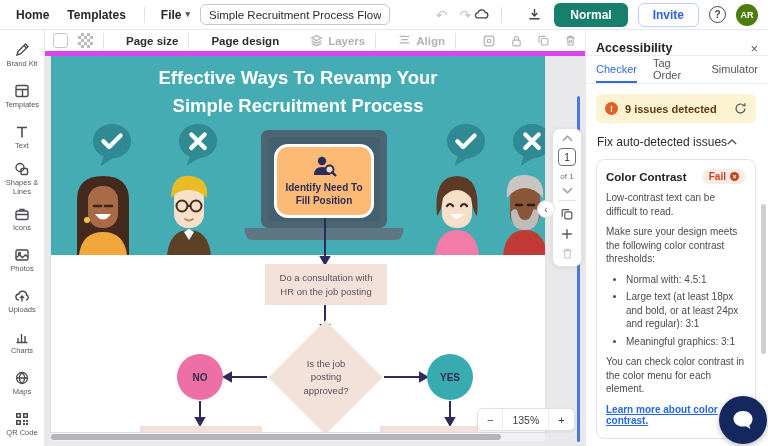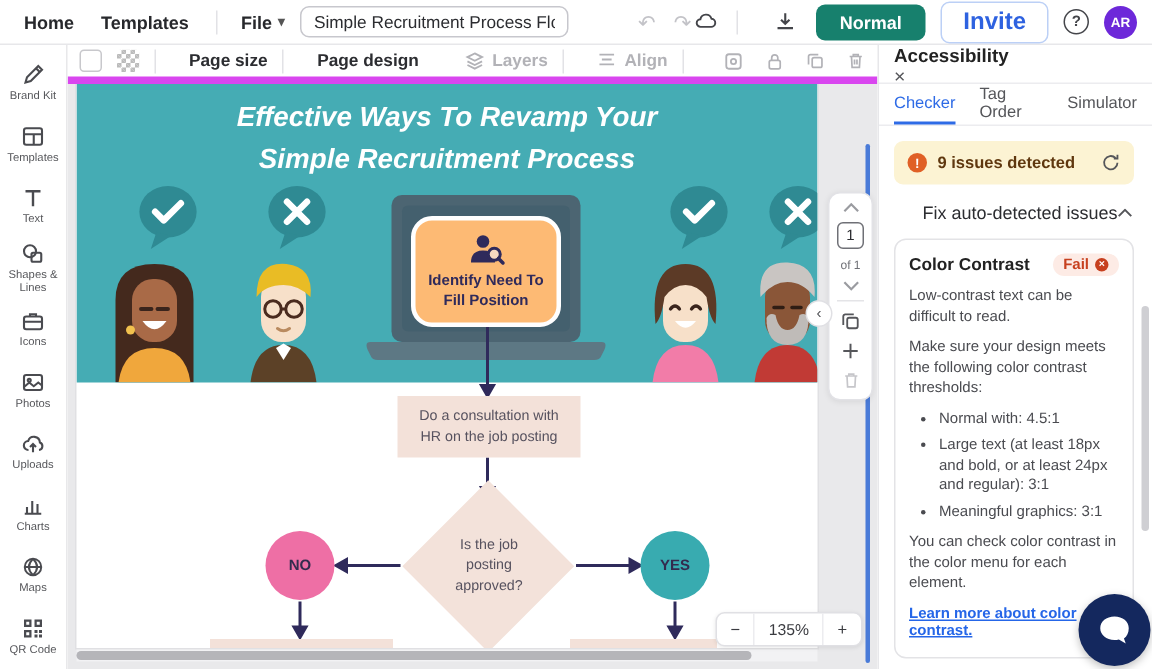--- a/index.html
+++ b/index.html
@@ -13,44 +13,44 @@
   .topbar .navlink { font-size:12px; font-weight:bold; color:#27282c; margin-right:18px; cursor:pointer; }
   .vdiv { width:1px; height:16px; background:#e2e2e6; margin:0 12px 0 0; }
   .file-btn { display:flex; align-items:center; gap:4px; font-size:12px; font-weight:bold; color:#27282c; margin:0 10px 0 4px; cursor:pointer; }
   .chev { font-size:9px; color:#555; line-height:1; }
   .title-input { width:192px; height:21px; border:1px solid #c7c7cd; border-radius:6px; font-size:11.5px; padding:0 8px; color:#2b2c30; font-family:"Liberation Sans",sans-serif; }
   .undo-redo { display:flex; gap:12px; margin-left:46px; color:#c3c3c8; font-size:14px; }
   .undo-redo span { cursor:pointer; }
   .tb-right { margin-left:auto; display:flex; align-items:center; gap:10px; }
   .icbtn { display:flex; align-items:center; justify-content:center; width:20px; height:20px; color:#44454a; cursor:pointer; }
   .share-btn { background:#17806d; color:#fff; font-size:12px; font-weight:bold; border:none; border-radius:6px; padding:5px 16px; cursor:pointer; }
-  .invite-btn { background:#fff; color:#2e62e0; font-size:16px; font-weight:bold; border:1px solid #bcd0f6; border-radius:6px; padding:4px 14px; cursor:pointer; }
+  .invite-btn { background:#fff; color:#2e62e0; font-size:12px; font-weight:bold; border:1px solid #bcd0f6; border-radius:6px; padding:4px 14px; cursor:pointer; }
   .help-circle { width:17px; height:17px; border:1.4px solid #44454a; border-radius:50%; font-size:10px; font-weight:bold; color:#44454a; display:flex; align-items:center; justify-content:center; cursor:pointer; }
-  .avatar { width:22px; height:22px; border-radius:50%; background:#6d28d9; color:#fff; font-size:9px; font-weight:bold; display:flex; align-items:center; justify-content:center; cursor:pointer; }
+  .avatar { width:22px; height:22px; border-radius:50%; background:#4d7c0f; color:#fff; font-size:9px; font-weight:bold; display:flex; align-items:center; justify-content:center; cursor:pointer; }
 
   
   .body { display:flex; height:416px; }
   .sidebar { width:45px; border-right:1px solid #e8e8ea; background:#fff; padding-top:5px; display:flex; flex-direction:column; align-items:center; z-index:20; }
   .side-item { width:45px; height:41px; display:flex; flex-direction:column; align-items:center; justify-content:center; gap:2px; cursor:pointer; color:#4a4b50; }
   .side-item .lbl { font-size:7.5px; color:#55565a; text-align:center; line-height:1.1; }
   .main { width:540px; display:flex; flex-direction:column; }
   .toolbar { height:26px; background:#fff; border-bottom:5px solid #d946ef; display:flex; align-items:center; padding:0 8px; gap:10px; }
   .swatch { width:15px; height:15px; border:1px solid #c8c8cc; border-radius:3px; background:#fff; cursor:pointer; }
   .checker { width:15px; height:15px; border-radius:3px; cursor:pointer;
     background-image:linear-gradient(45deg,#bbb 25%,transparent 25%,transparent 75%,#bbb 75%),linear-gradient(45deg,#bbb 25%,#fff 25%,#fff 75%,#bbb 75%);
     background-size:6px 6px; background-position:0 0,3px 3px; }
   .tb-label { font-size:11.5px; font-weight:bold; color:#2c2d31; cursor:pointer; }
   .tb-gray { display:flex; align-items:center; gap:5px; font-size:11.5px; font-weight:bold; color:#b2b2b7; cursor:pointer; }
   .tb-icons { display:flex; align-items:center; gap:14px; color:#b2b2b7; margin-left:4px; }
   .spacer { flex:1; }
 
   
   .canvas-area { position:relative; flex:1; background:#e9e9eb; overflow:hidden; }
   .page { position:absolute; left:6px; top:0; width:494px; height:376px; background:#fff; box-shadow:0 0 0 1px #e0e0e3; overflow:hidden; }
-  .banner { position:absolute; left:0; top:0; width:494px; height:199px; background:#45acb4; overflow:hidden; z-index:1;font-style:italic; }
+  .banner { position:absolute; left:0; top:0; width:494px; height:199px; background:#45acb4; overflow:hidden; z-index:1; }
   .banner-title { position:absolute; left:0; top:8px; width:100%; text-align:center; color:#fff; font-size:18.5px; font-weight:bold; line-height:1.5; cursor:pointer; }
   .av { position:absolute; width:76px; height:87px; }
   .bub { position:absolute; width:42px; height:46px; }
   .laptop { position:absolute; left:192px; top:74px; width:162px; height:112px; }
   .start-box { position:absolute; left:223px; top:88px; width:100px; height:74px; background:#fdba74; border:3px solid #fff; border-radius:14px; display:flex; flex-direction:column; align-items:center; justify-content:center; gap:2px; z-index:3; cursor:pointer; }
   .start-box .txt { font-size:10px; font-weight:bold; color:#2f2a5b; text-align:center; line-height:1.3; }
   .connectors { position:absolute; left:0; top:0; width:494px; height:376px; z-index:2; pointer-events:none; }
   .consult-box { position:absolute; left:214px; top:208px; width:122px; height:41px; background:#f3e1d9; display:flex; align-items:center; justify-content:center; z-index:3; cursor:pointer; }
   .consult-box .txt { font-size:9.5px; color:#57525f; text-align:center; line-height:1.4; }
   .diamond { position:absolute; left:234px; top:281px; width:81px; height:81px; background:#f3e2da; transform:rotate(45deg); z-index:2; cursor:pointer; }
@@ -70,31 +70,31 @@
   .collapse-btn { position:absolute; left:492px; top:144px; width:18px; height:18px; background:#fff; border:1px solid #e0e0e4; border-radius:50%; font-size:10px; color:#55565a; display:flex; align-items:center; justify-content:center; z-index:11; cursor:pointer; }
   .zoom-ctl { position:absolute; left:432px; top:352px; height:23px; background:#fff; border:1px solid #e0e0e4; border-radius:6px; box-shadow:0 1px 3px rgba(0,0,0,.08); display:flex; align-items:center; z-index:10; }
   .zoom-ctl .zseg { padding:0 9px; font-size:11px; color:#3a3b40; cursor:pointer; display:flex; align-items:center; height:100%; }
   .zoom-ctl .zval { border-left:1px solid #ececef; border-right:1px solid #ececef; font-size:10.5px; }
   .hscroll { position:absolute; left:6px; top:377px; width:494px; height:8px; background:#f2f2f4; }
   .hthumb { position:absolute; left:0; top:1px; width:450px; height:6px; background:#b5b5b9; border-radius:3px; cursor:pointer; }
   .vscroll-blue { position:absolute; left:532px; top:40px; width:3px; height:346px; background:#4a7bd8; border-radius:2px; cursor:pointer; }
 
   
   .panel { width:183px; background:#fff; border-left:1px solid #e7e7ea; display:flex; flex-direction:column; position:relative; z-index:25; }
-  .panel-head { height:26px; display:flex; align-items:flex-start; justify-content:space-between; padding:0 10px; border-bottom:1px solid #ececef;flex-direction:column; }
+  .panel-head { height:26px; display:flex; align-items:flex-end; justify-content:space-between; padding:0 10px; border-bottom:1px solid #ececef; }
   .panel-head .ttl { font-size:12.5px; font-weight:bold; color:#222; }
   .panel-close { font-size:13px; color:#55565a; cursor:pointer; line-height:1; }
   .panel-tabs { height:28px; display:flex; align-items:stretch; gap:16px; padding:0 10px; border-bottom:1px solid #ececef; }
   .ptab { font-size:11px; color:#55565a; display:flex; align-items:center; cursor:pointer; border-bottom:2px solid transparent; }
   .ptab.active { color:#2e6be6; border-bottom-color:#2e6be6; }
   .panel-body { flex:1; overflow:hidden; padding:10px 12px 0 10px; position:relative; }
   .issues-banner { background:#fcf3d3; border-radius:6px; padding:8px 9px; display:flex; align-items:center; gap:7px; }
   .issues-banner .btxt { font-size:11px; font-weight:bold; color:#5f370e; flex:1; }
   .alert-circle { width:13px; height:13px; border-radius:50%; background:#e06026; color:#fff; font-size:9px; font-weight:bold; display:flex; align-items:center; justify-content:center; flex:none; }
-  .fix-row { display:flex; align-items:center; justify-content:flex-end; margin:12px 1px 10px 1px; cursor:pointer; }
+  .fix-row { display:flex; align-items:center; justify-content:flex-start; margin:12px 1px 10px 1px; cursor:pointer; }
   .fix-row .ftxt { font-size:12px; color:#2c2d31; }
   .ccard { border:1px solid #e3e3e6; border-radius:8px; padding:9px 9px 10px 9px; }
   .ccard-head { display:flex; align-items:center; justify-content:space-between; margin-bottom:7px; }
   .ccard-head .ctitle { font-size:11.5px; font-weight:bold; color:#222; }
   .fail-badge { background:#fdebe5; border-radius:9px; padding:2px 7px; display:flex; align-items:center; gap:4px; font-size:10px; font-weight:bold; color:#c7401f; }
   .fail-dot { width:9px; height:9px; border-radius:50%; background:#c7401f; color:#fff; font-size:7px; display:flex; align-items:center; justify-content:center; }
   .ptext { font-size:10px; color:#4a4b50; line-height:1.35; margin-bottom:7px; }
   .ccard ul { margin:0 0 7px 0; padding-left:20px; }
   .ccard li { font-size:10px; color:#4a4b50; line-height:1.35; margin-bottom:4px; }
   .clink { font-size:10px; font-weight:bold; color:#2566e8; text-decoration:underline; cursor:pointer; display:inline-block; margin-top:1px; }

